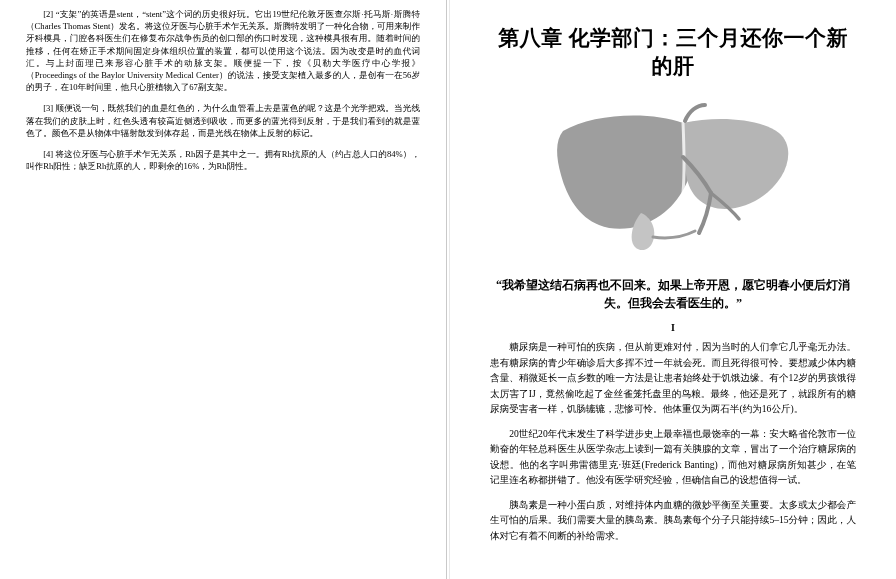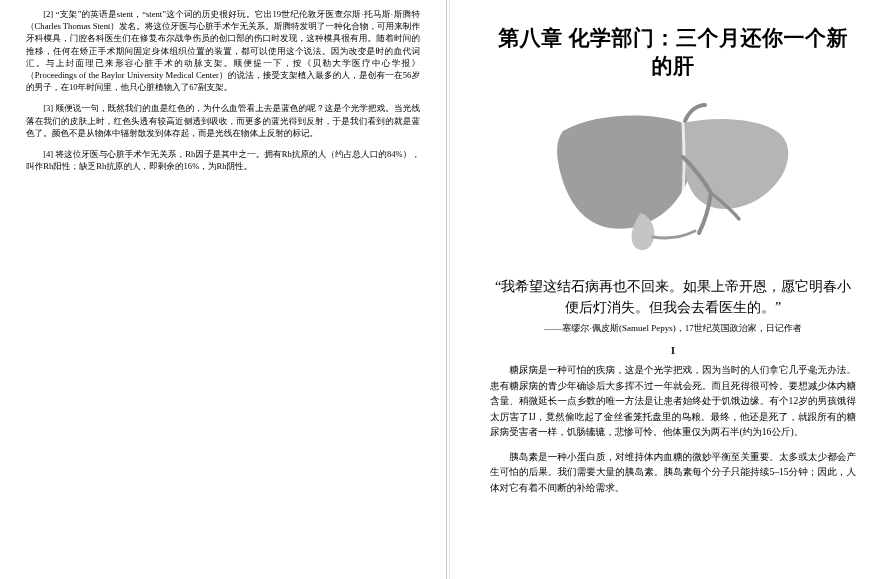--- a/index.html
+++ b/index.html
@@ -62,25 +62,26 @@
   }
   .illustration {
     width: 100%;
     height: 170px;
     margin-top: 14px;
     display: flex;
     align-items: center;
     justify-content: center;
   }
   .epigraph {
-    font-size: 14px;
+    font-size: 12px;
     text-align: center;
     color: #000;
     margin: 12px 0 0 0;
     line-height: 1.5;
+    font-weight: bold;
   }
   .epigraph-source {
     font-size: 9px;
     text-align: center;
     color: #000;
     margin: 4px 0 0 0;
   }
   .section-number {
     font-size: 10px;
     text-align: center;
@@ -141,22 +142,22 @@
         <path d="M150 60 C160 70, 170 82, 178 96" stroke="#8d8d8d" stroke-width="4" fill="none" stroke-linecap="round"></path>
         <path d="M178 96 C176 110, 172 124, 166 136" stroke="#8d8d8d" stroke-width="4" fill="none" stroke-linecap="round"></path>
         <path d="M178 96 C188 104, 198 112, 206 122" stroke="#8d8d8d" stroke-width="3.5" fill="none" stroke-linecap="round"></path>
         <path d="M120 140 C134 142, 150 140, 162 134" stroke="#9a9a9a" stroke-width="3" fill="none" stroke-linecap="round"></path>
 
         <path d="M152 24 C156 14, 164 8, 172 8" stroke="#8d8d8d" stroke-width="4" fill="none" stroke-linecap="round"></path>
       </svg>
     </div>
 
     <p class="epigraph">“我希望这结石病再也不回来。如果上帝开恩，愿它明春小便后灯消失。但我会去看医生的。”</p>
-    <p class="epigraph-source">——塞缪尔·佩皮斯(Samuel Pepys)，17世纪英国政治家，日记作者</p>
 
     <div class="section-number">I</div>
 
-    <p class="body-par">糖尿病是一种可怕的疾病，这是个光学把戏，因为当时的人们拿它几乎毫无办法。患有糖尿病的青少年确诊后大多挥不过一年就会死。而且死得很可怜。要想减少体内糖含量、稍微延长一点乡数的唯一方法是让患者始终处于饥饿边缘。有个12岁的男孩饿得太厉害了IJ，竟然偷吃起了金丝雀笼托盘里的鸟粮。最终，他还是死了，就跟所有的糖尿病受害者一样，饥肠辘辘，悲惨可怜。他体重仅为两石半(约为16公斤)。</p>
+    <p class="body-par">糖尿病是一种可怕的疾病，但从前更难对付，因为当时的人们拿它几乎毫无办法。患有糖尿病的青少年确诊后大多挥不过一年就会死。而且死得很可怜。要想减少体内糖含量、稍微延长一点乡数的唯一方法是让患者始终处于饥饿边缘。有个12岁的男孩饿得太厉害了IJ，竟然偷吃起了金丝雀笼托盘里的鸟粮。最终，他还是死了，就跟所有的糖尿病受害者一样，饥肠辘辘，悲惨可怜。他体重仅为两石半(约为16公斤)。</p>
+    <p class="body-par">20世纪20年代末发生了科学进步史上最幸福也最饶幸的一幕：安大略省伦敦市一位勤奋的年轻总科医生从医学杂志上读到一篇有关胰腺的文章，冒出了一个治疗糖尿病的设想。他的名字叫弗雷德里克·班廷(Frederick Banting)，而他对糖尿病所知甚少，在笔记里连名称都拼错了。他没有医学研究经验，但确信自己的设想值得一试。</p>
     <p class="body-par">胰岛素是一种小蛋白质，对维持体内血糖的微妙平衡至关重要。太多或太少都会产生可怕的后果。我们需要大量的胰岛素。胰岛素每个分子只能持续5–15分钟；因此，人体对它有着不间断的补给需求。</p>
 
   </div>
 
 </div>
 
 </body></html>

